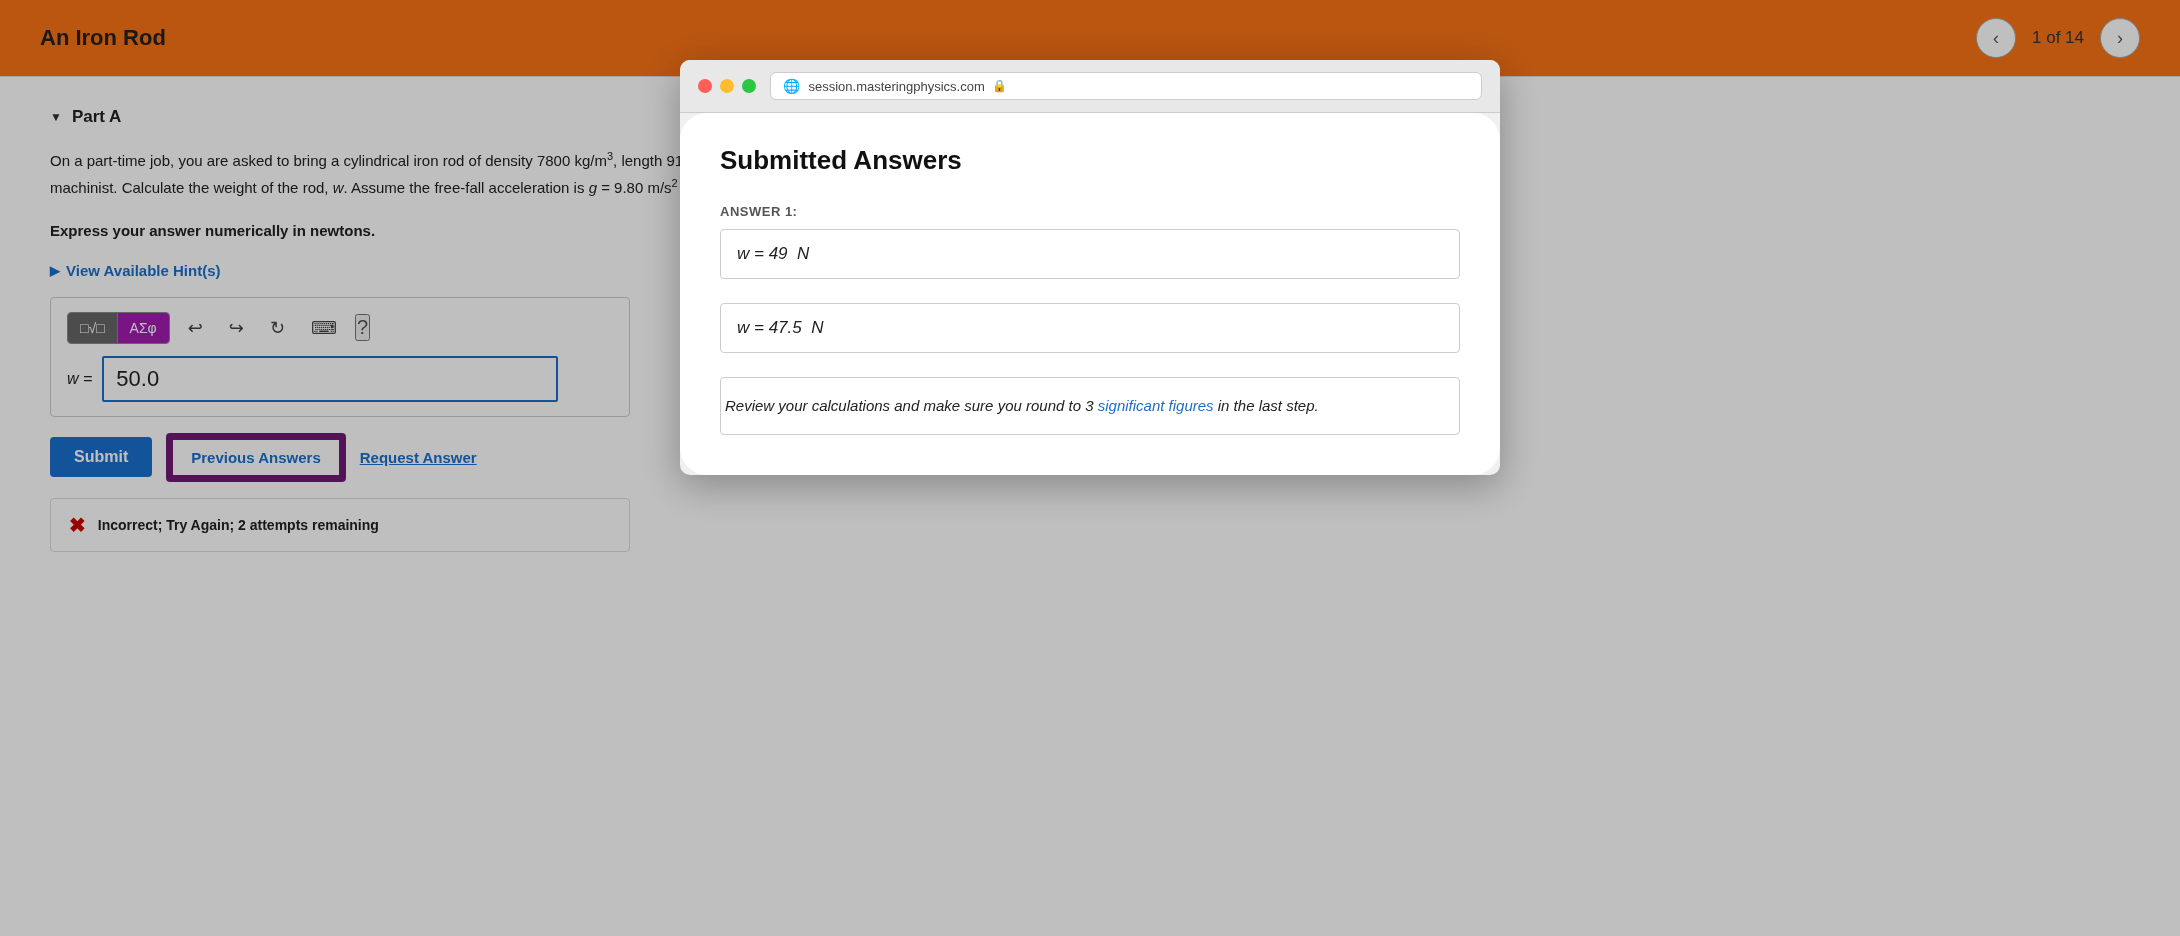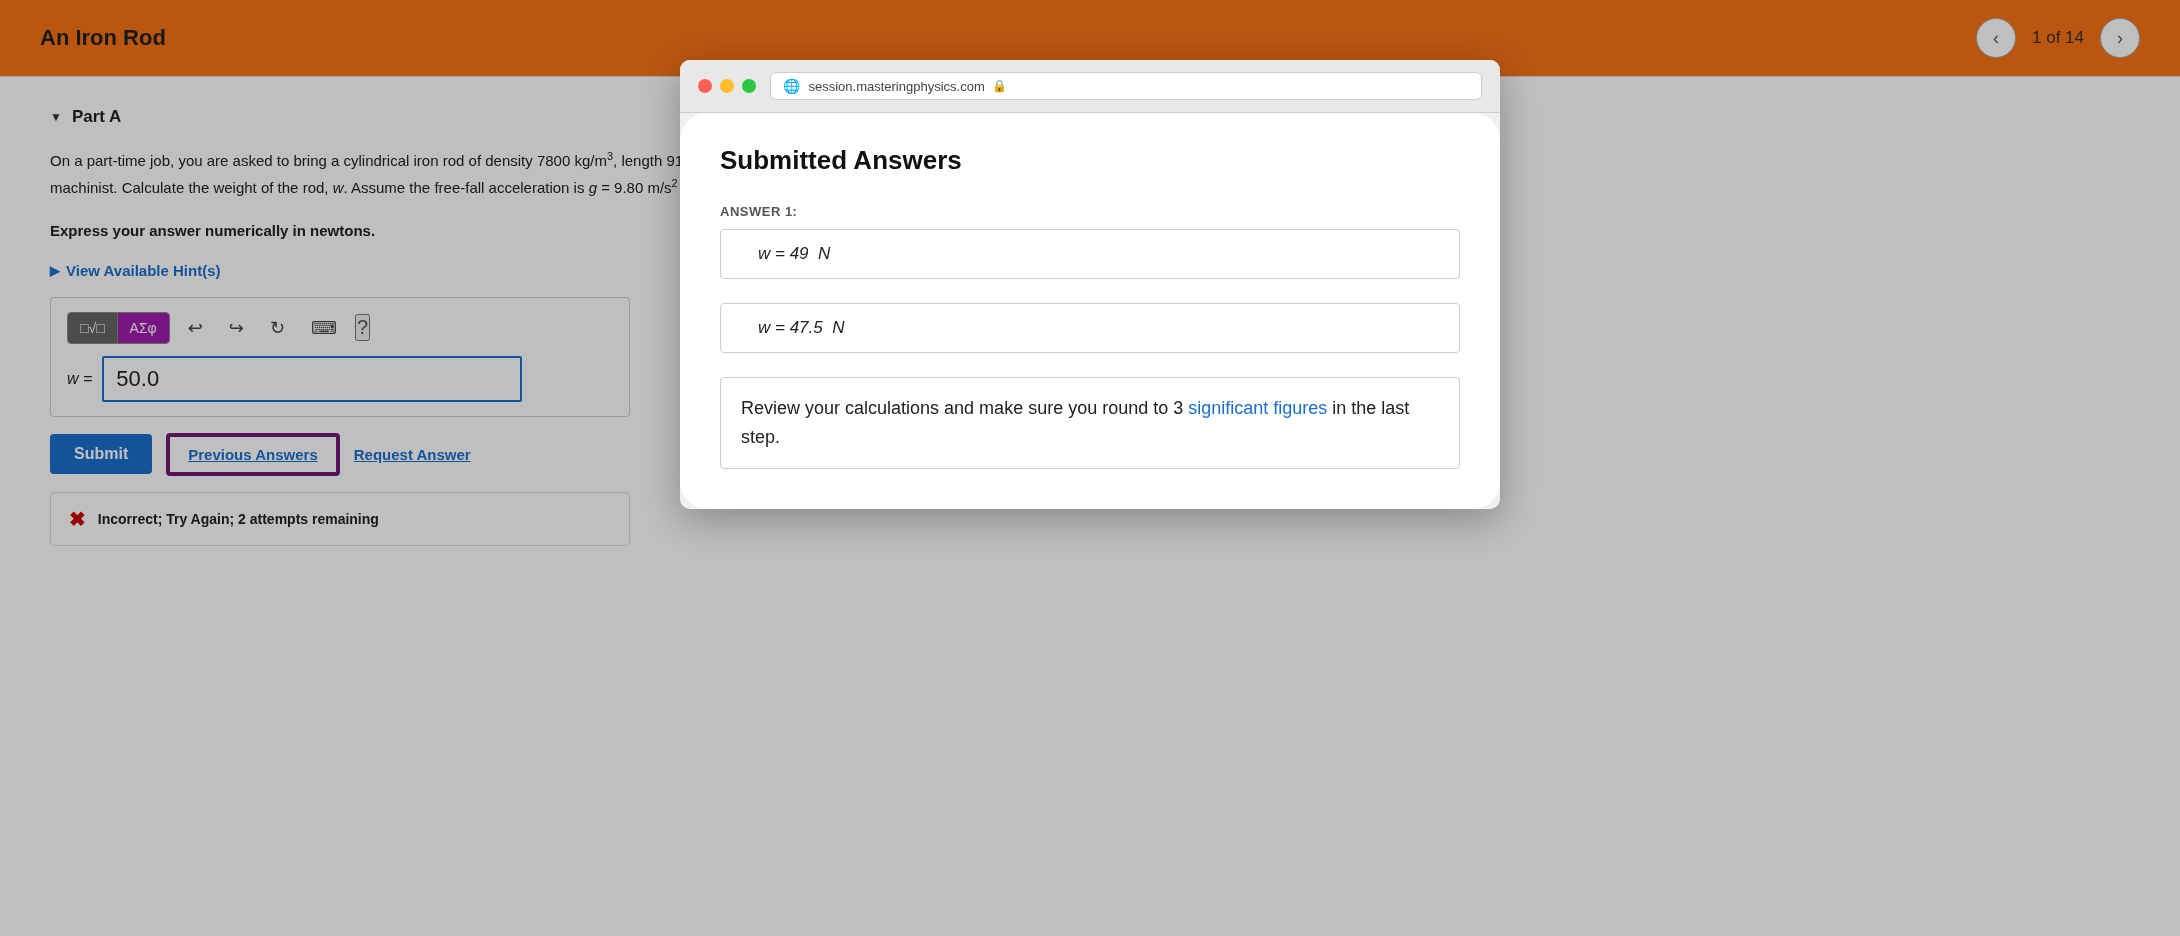--- a/index.html
+++ b/index.html
@@ -149,21 +149,21 @@
     }
     .input-label {
       font-style: italic;
       font-size: 16px;
     }
     .answer-input {
       border: 2px solid #1a6fcc;
       border-radius: 2px;
       padding: 8px 12px;
       font-size: 22px;
-      width: 420px;
+      width: 456px;
       outline: none;
       color: #222;
     }
 
     
     .action-row {
       display: flex;
       align-items: center;
       gap: 14px;
       margin-bottom: 16px;
@@ -172,29 +172,28 @@
       background: #1a6fcc;
       color: #fff;
       border: none;
       border-radius: 4px;
       padding: 11px 24px;
       font-size: 16px;
       font-weight: bold;
       cursor: pointer;
     }
     .prev-answers-btn {
-      border: 4px solid #701a75;
+      border: 7px solid #701a75;
       color: #1a6fcc;
       background: #fff;
       border-radius: 4px;
       padding: 9px 18px;
       font-size: 15px;
       font-weight: bold;
       cursor: pointer;
-      text-decoration: underline;
     }
     .request-answer-btn {
       background: none;
       border: none;
       color: #1a6fcc;
       font-size: 15px;
       font-weight: bold;
       cursor: pointer;
       text-decoration: underline;
     }
@@ -282,35 +281,36 @@
     .answer-label {
       font-size: 13px;
       font-weight: bold;
       color: #555;
       letter-spacing: 0.5px;
       margin-bottom: 10px;
     }
     .submitted-answer-box {
       border: 1px solid #ccc;
       border-radius: 4px;
-      padding: 14px 37px;
+      padding: 14px 16px;
       font-size: 17px;
       font-style: italic;
       color: #222;
       margin-bottom: 24px;
       background: #fff;
     }
     .review-box {
       border: 1px solid #ccc;
       border-radius: 4px;
-      padding: 16px 20px;
-      font-size: 18px;
+      padding: 16px 4px;
+      font-size: 15px;
       color: #222;
       background: #fff;
       line-height: 1.6;
+      font-style: italic;
     }
     .review-link {
       color: #1a6fcc;
       text-decoration: none;
     }
   </style>
 </head>
 <body>
 
 <div class="header">

